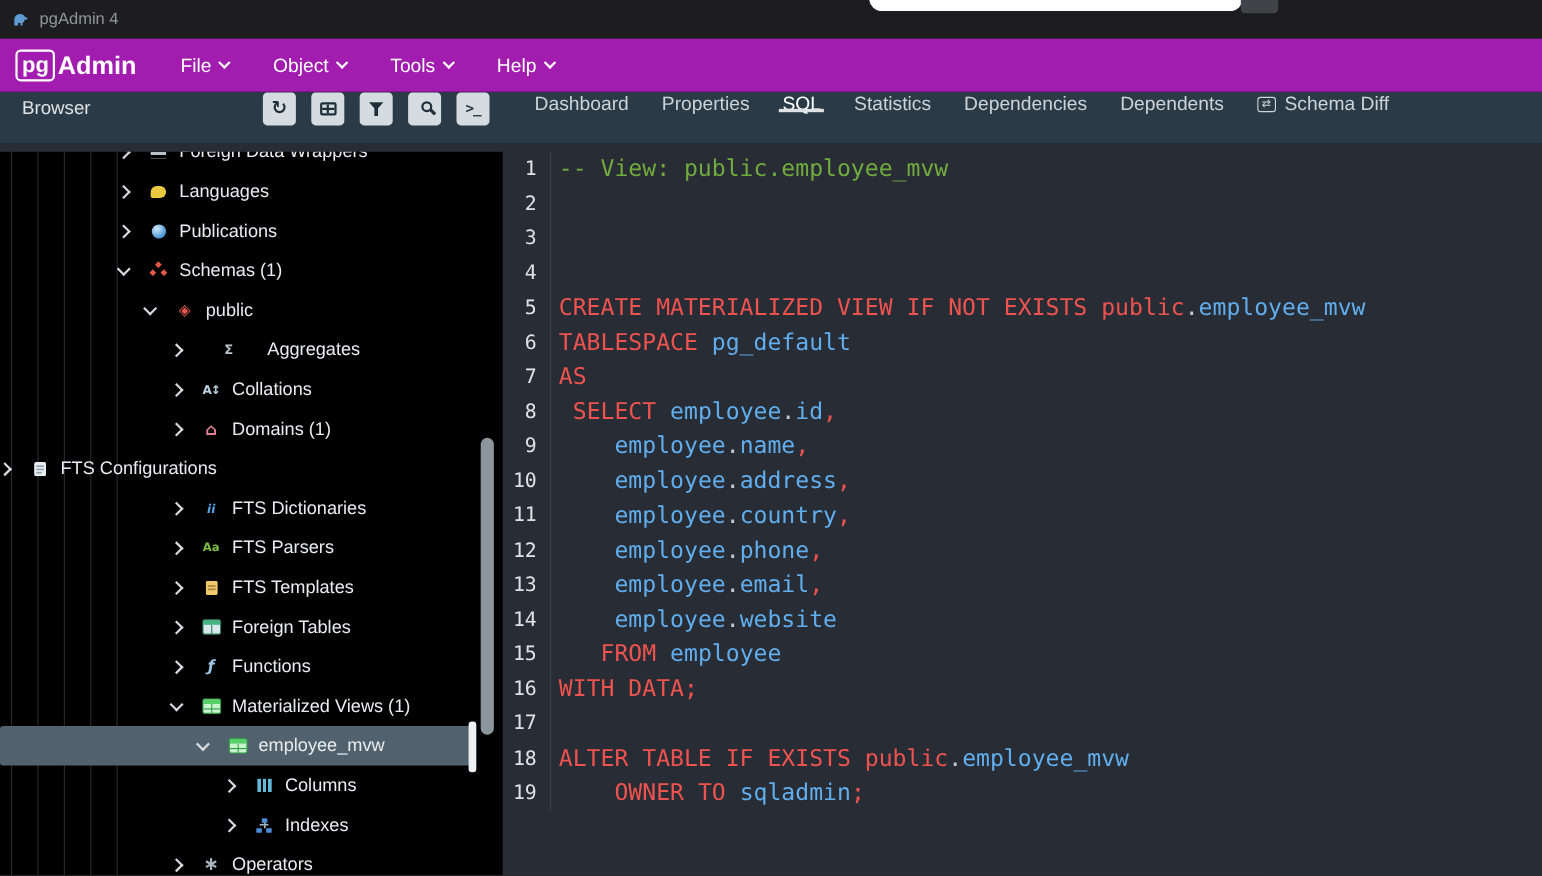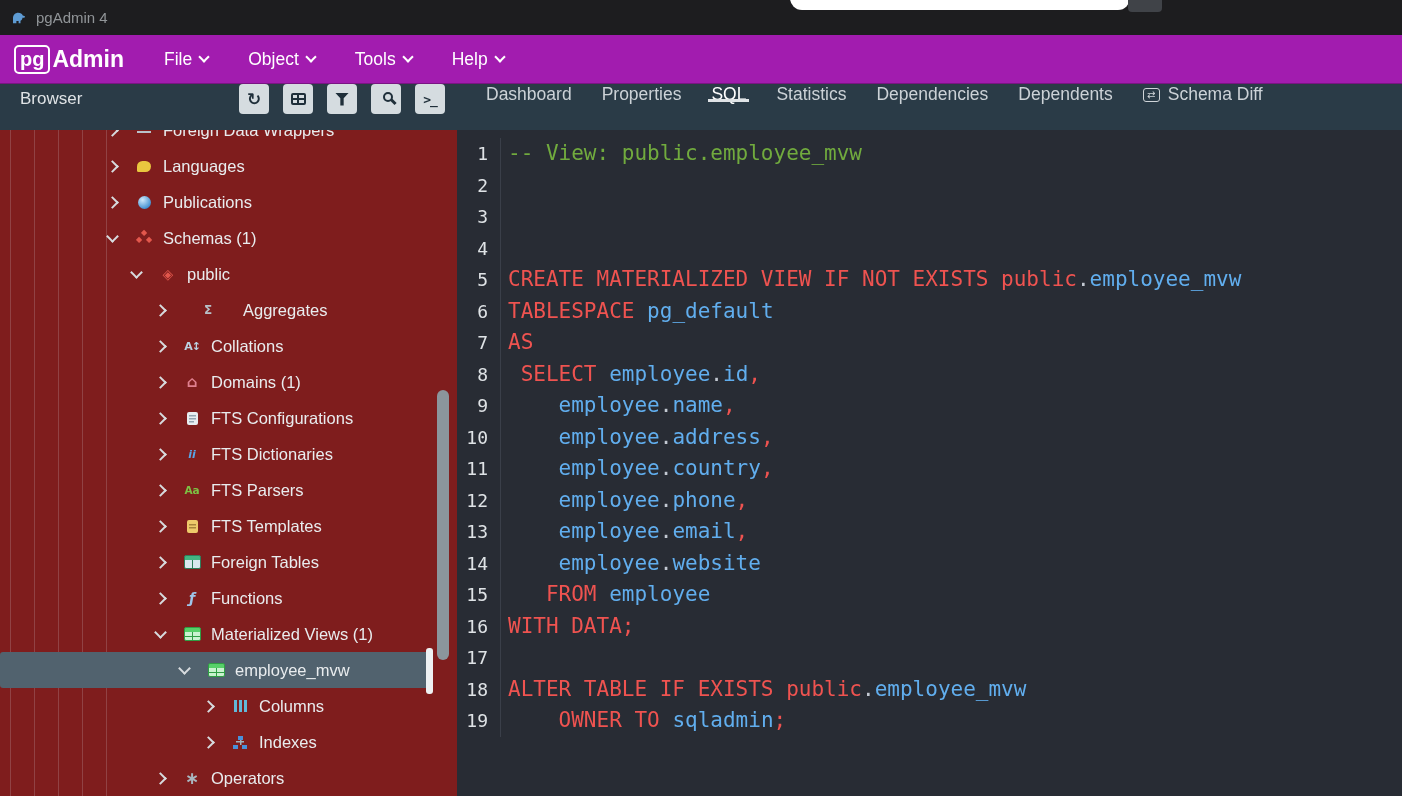--- a/index.html
+++ b/index.html
@@ -41,21 +41,21 @@
   .tabs { flex:1; display:flex; align-items:stretch; padding-left:14px; }
   .tab { display:flex; align-items:center; gap:8px; padding:0 15px; color:#ccd2d7; font-size:17.5px; position:relative; cursor:pointer; white-space:nowrap; }
   .tab.active { color:#fff; }
   .tab.active::after { content:""; position:absolute; left:12px; right:12px; bottom:3px; height:3px; background:#dfe3e6; }
   .tabicon { width:17px; height:14px; border:1.5px solid #cfd4d8; border-radius:3px; font-size:10px; line-height:1; display:flex; align-items:center; justify-content:center; color:#cfd4d8; font-family:"DejaVu Sans", sans-serif; }
 
   
   .content { flex:1; display:flex; overflow:hidden; }
 
   
-  .sidebar { width:457px; flex:none; background:#7f1d1d; position:relative; overflow:hidden; }
+  .sidebar { width:457px; flex:none; background:#000000; position:relative; overflow:hidden;margin-top:8px; }
   .guides i { position:absolute; top:0; bottom:0; width:1px; background:rgba(230,240,248,0.18); }
   .treelist { position:absolute; top:-18px; left:0; right:27px; }
   .trow { height:36px; display:flex; align-items:center; font-size:16.5px; color:#e9ecee; cursor:pointer; white-space:nowrap; }
   .trow.sel { background:#51626e; border-radius:3px; }
   .trow .chev { width:9px; height:9px; border-right:2px solid #d7dbde; border-bottom:2px solid #d7dbde; margin-right:17px; flex:none; }
   .chev-right2 { transform:rotate(-45deg); }
   .chev-down2 { transform:rotate(45deg); margin-top:-4px; }
 
   .ti { width:20px; height:20px; margin-right:9px; display:inline-flex; align-items:center; justify-content:center; flex:none; font-family:"DejaVu Sans", sans-serif; font-weight:bold; line-height:1; }
   .ti-fdw::before { content:""; width:14px; height:11px; background:repeating-linear-gradient(180deg,#b9c2c9 0 2.5px,rgba(0,0,0,0) 2.5px 5.5px); }
@@ -231,21 +231,21 @@
           <div class="trow" style="padding-left: 156px;">
             <span class="chev chev-right2"></span>
             <span class="ti ti-coll"></span>
             <span class="tlabel">Collations</span>
           </div>
           <div class="trow" style="padding-left: 156px;">
             <span class="chev chev-right2"></span>
             <span class="ti ti-domain"></span>
             <span class="tlabel">Domains (1)</span>
           </div>
-          <div class="trow" style="padding-left: 156px;">
+          <div class="trow" style="">
             <span class="chev chev-right2"></span>
             <span class="ti ti-ftsconf"></span>
             <span class="tlabel">FTS Configurations</span>
           </div>
           <div class="trow" style="padding-left: 156px;">
             <span class="chev chev-right2"></span>
             <span class="ti ti-ftsdict"></span>
             <span class="tlabel">FTS Dictionaries</span>
           </div>
           <div class="trow" style="padding-left: 156px;">

